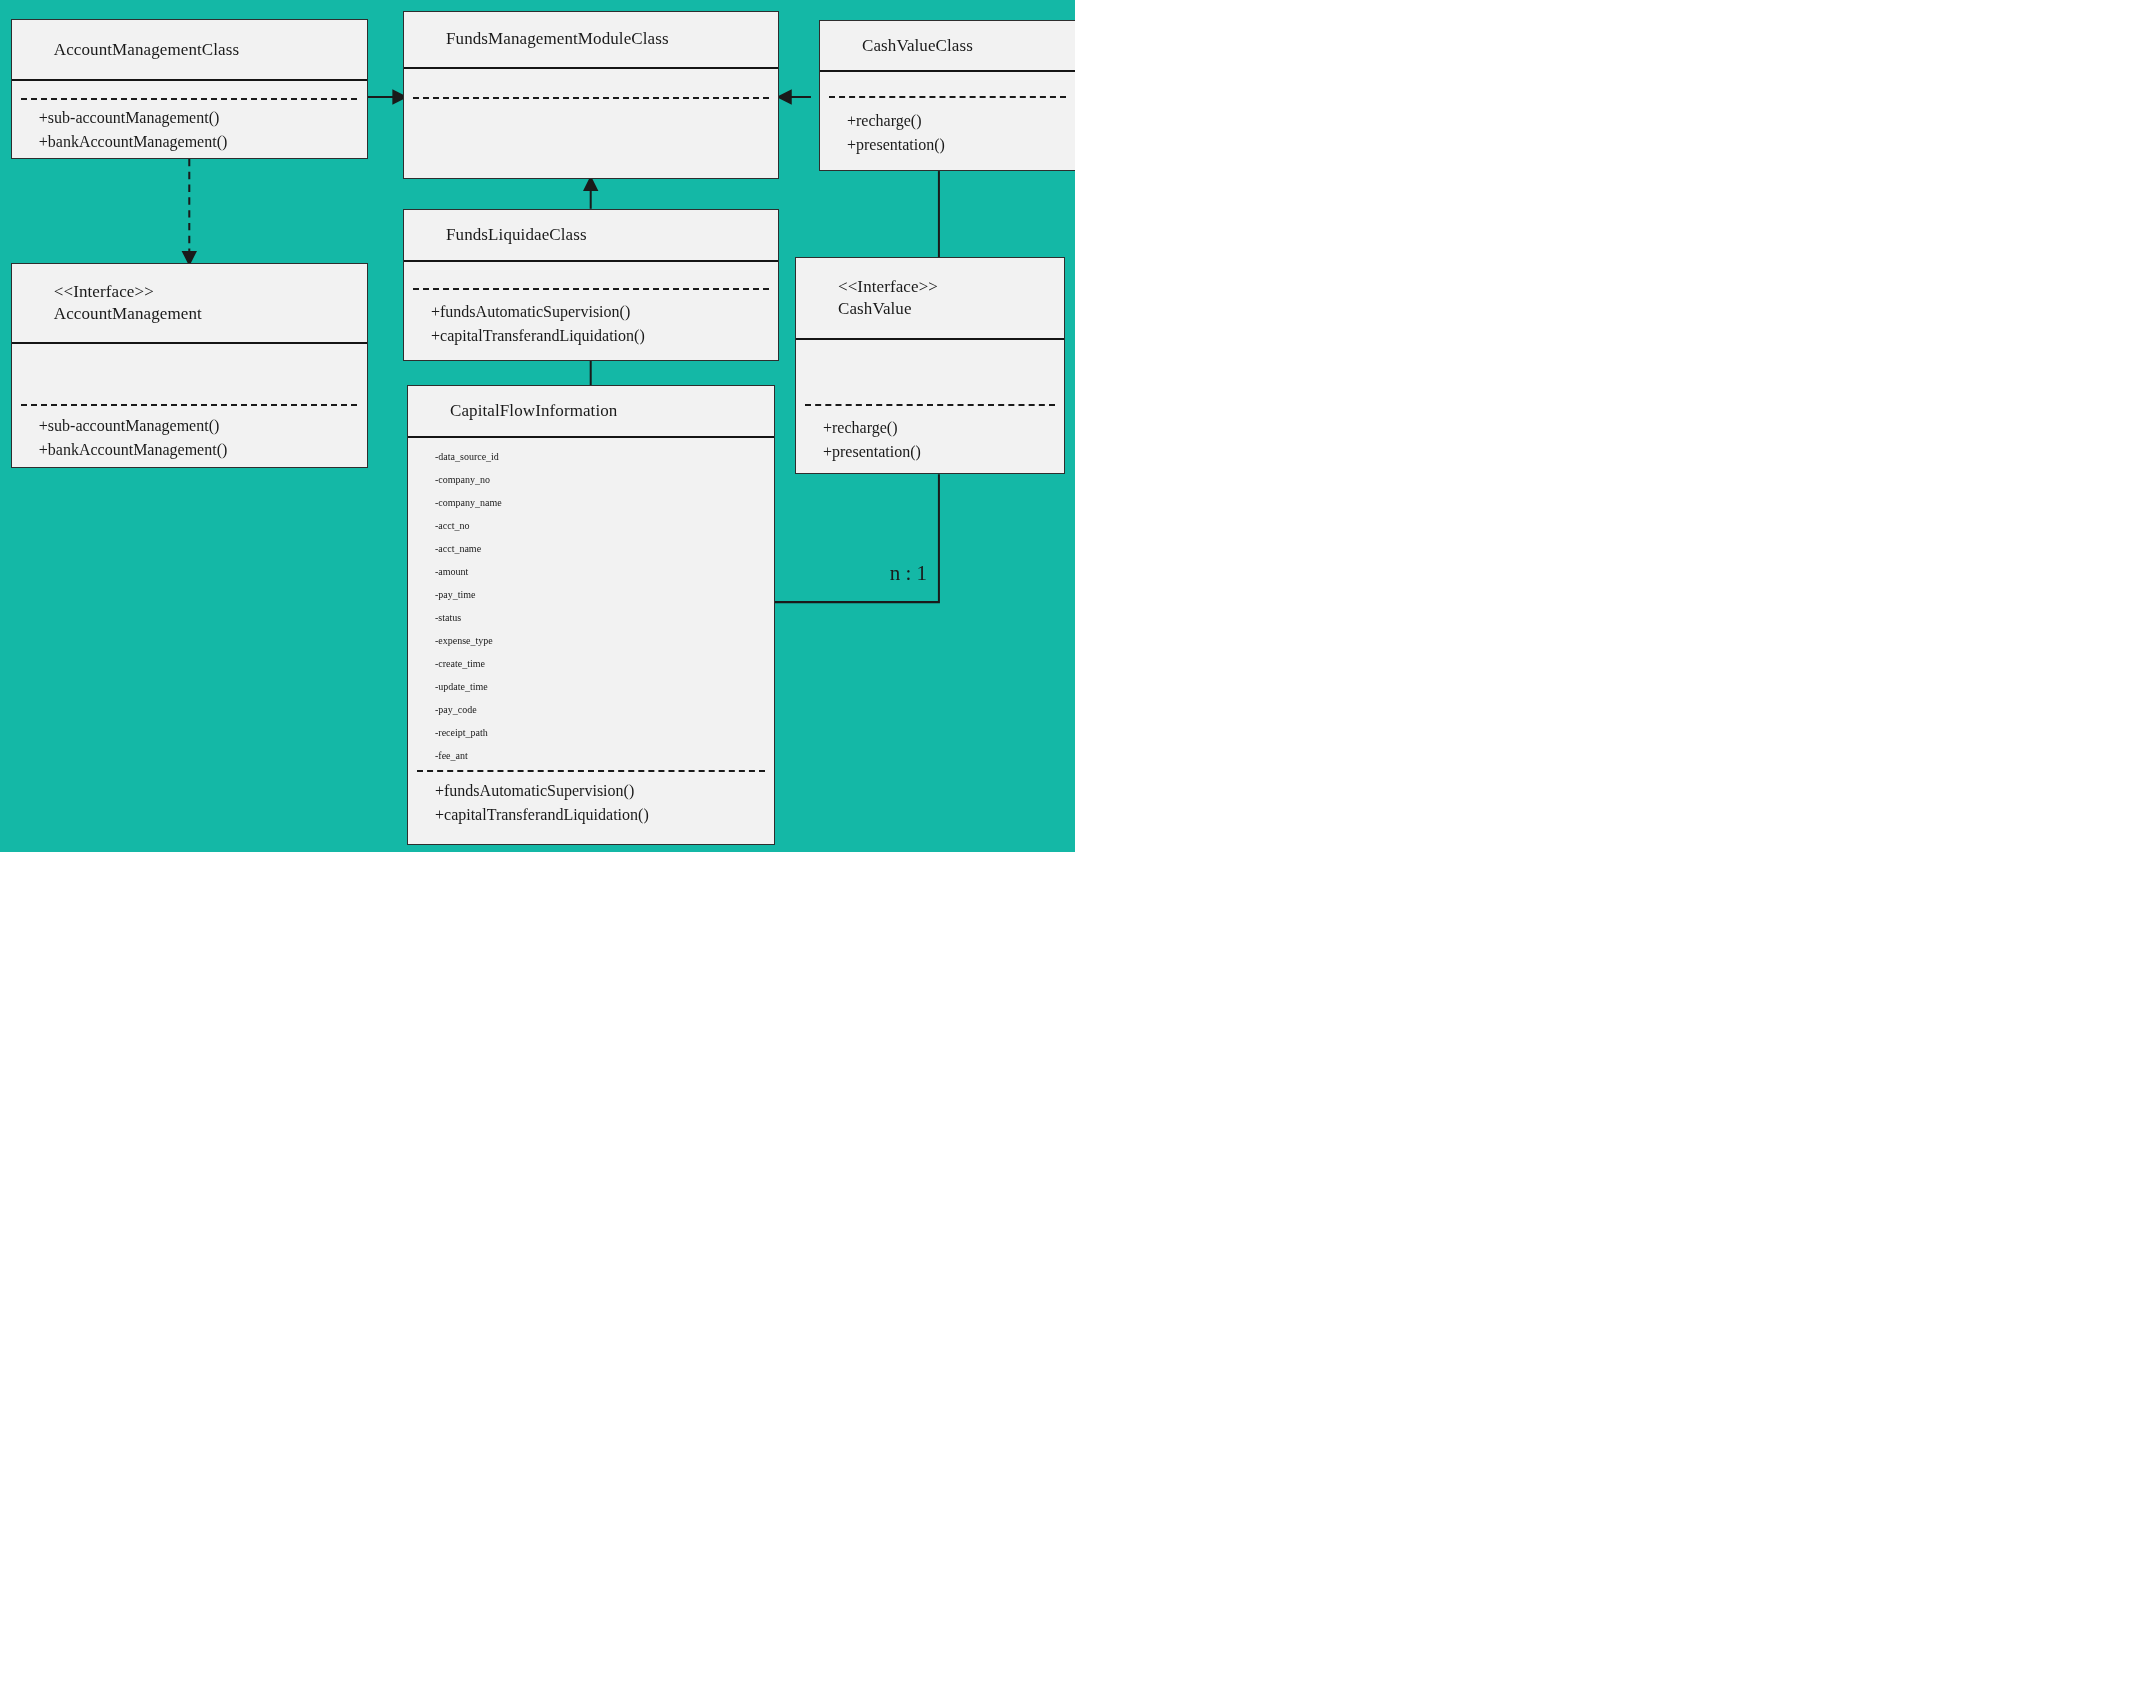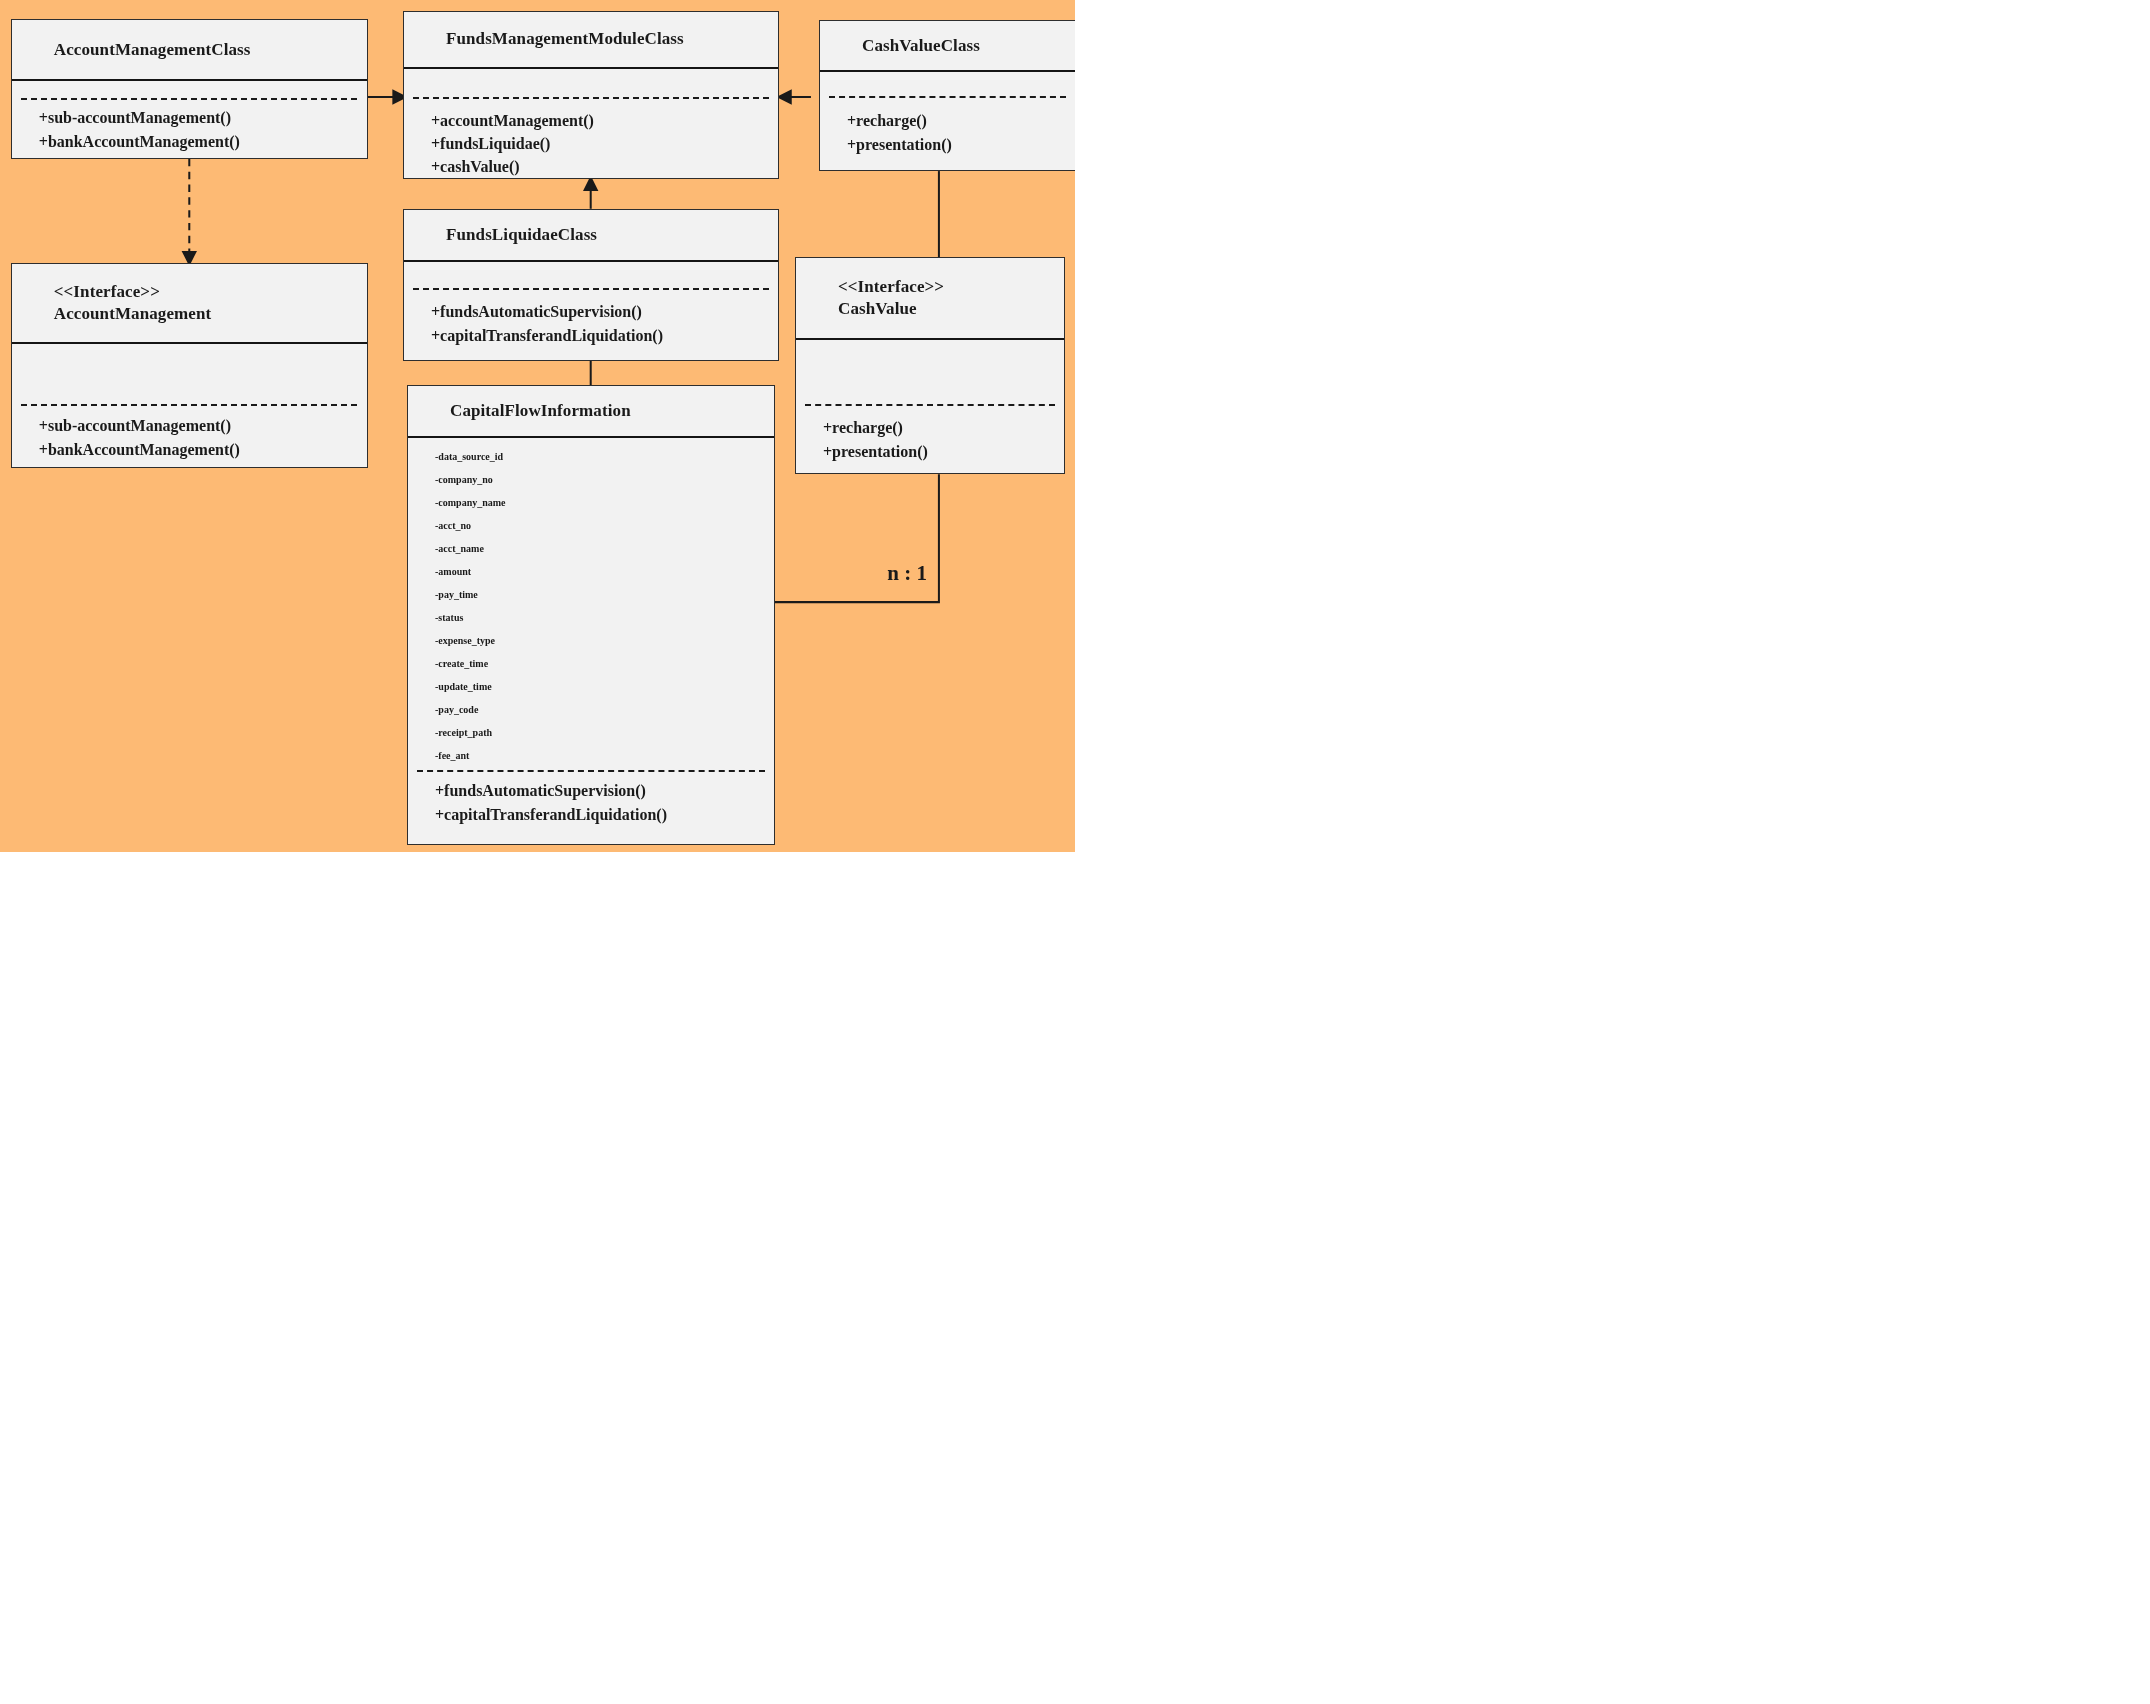--- a/index.html
+++ b/index.html
@@ -1,18 +1,18 @@
 <!DOCTYPE html>
 <html style="font-size:10.8px"><head>
 <meta charset="utf-8">
 <style>
   html,body{margin:0;padding:0;background:#ffffff;}
   .canvas{
-    position:relative;width:1075px;height:852px;background:#fdba74;
-    font-family:"Liberation Serif","DejaVu Serif",serif;color:#1a1a1a;overflow:hidden;font-weight:bold;
+    position:relative;width:1075px;height:852px;background:#14b8a6;
+    font-family:"Liberation Serif","DejaVu Serif",serif;color:#1a1a1a;overflow:hidden;
   }
   .ubox{
     position:absolute;background:#f2f2f2;border:1.3px solid #2e2e2e;box-sizing:border-box;
   }
   .utitle{
     position:absolute;left:0;right:0;top:0;
     border-bottom:2.7px solid #151515;
     display:flex;flex-direction:column;justify-content:center;
     padding-left:42px;font-size:17px;letter-spacing:0.1px;
   }
@@ -68,25 +68,20 @@
         <div>+sub-accountManagement()</div>
         <div>+bankAccountManagement()</div>
       </div>
   </div>
 
   <div class="ubox" style="left:403px;top:10.8px;width:376px;height:168px;">
     <div class="utitle" style="height:55px;">
       <div class="tline">FundsManagementModuleClass</div>
     </div>
     <div class="dashsep" style="top:85px;"></div>
-    <div class="members" style="top:97px;line-height:23px;">
-        <div>+accountManagement()</div>
-        <div>+fundsLiquidae()</div>
-        <div>+cashValue()</div>
-      </div>
   </div>
 
   <div class="ubox" style="left:811px;top:20px;width:257px;height:151px;margin-left:8px;">
     <div class="utitle" style="height:49px;">
       <div class="tline">CashValueClass</div>
     </div>
     <div class="dashsep" style="top:75px;"></div>
     <div class="members" style="top:88px;">
         <div>+recharge()</div>
         <div>+presentation()</div>

